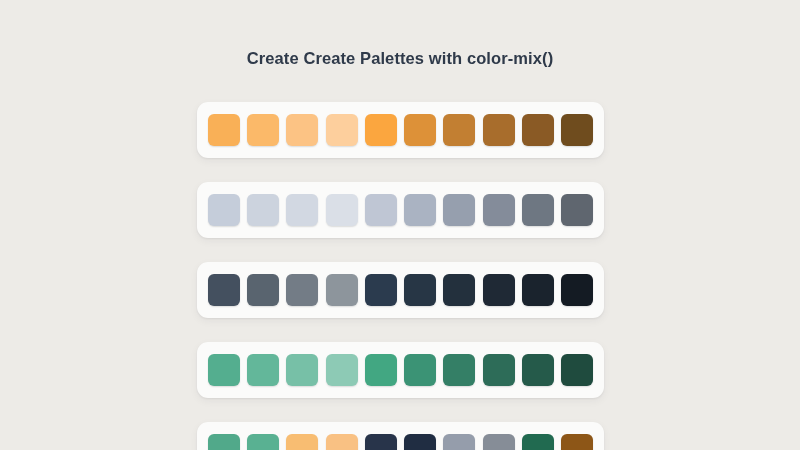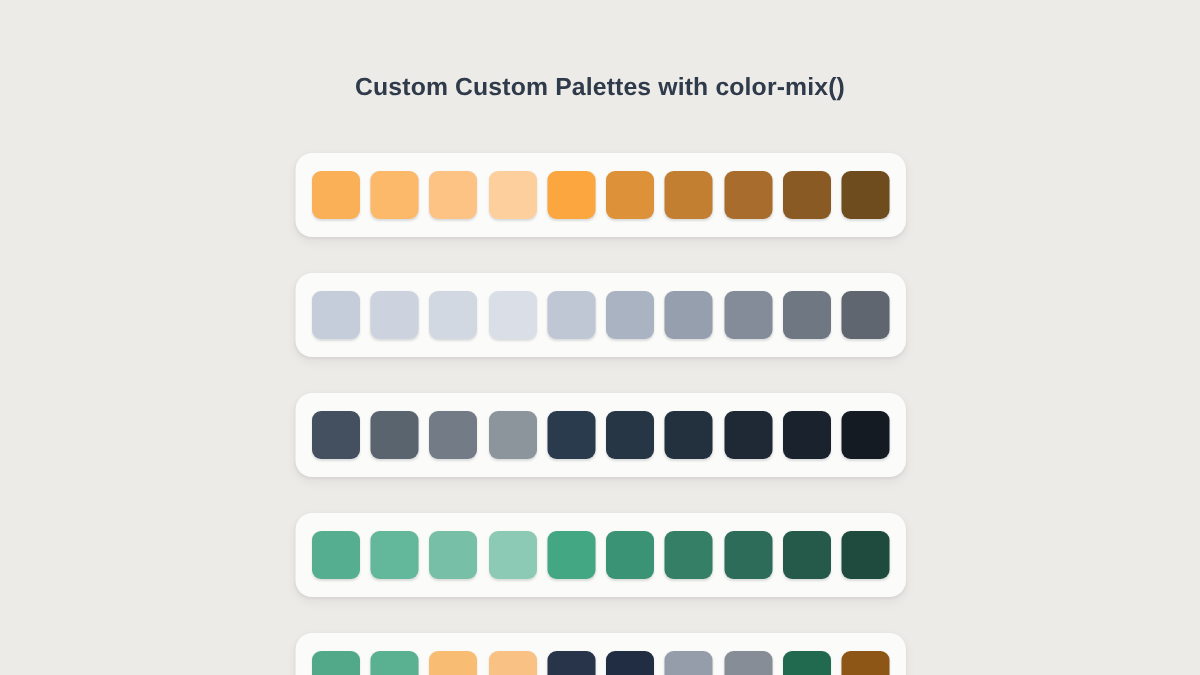--- a/index.html
+++ b/index.html
@@ -67,21 +67,21 @@
     border-radius: 6px;
     flex: 0 0 auto;
     box-shadow: 0 1px 1.5px rgba(30, 34, 40, 0.14);
   }
 </style>
 </head>
 <body style="background: rgb(237, 235, 231);">
 
 <div id="page" style="background: rgb(237, 235, 231);">
 
-  <div class="page-title" style="color: rgb(47, 58, 74);">Custom Custom Palettes with color-mix()</div>
+  <div class="page-title" style="color: rgb(47, 58, 74);">Create Create Palettes with color-mix()</div>
 
   <div class="palette-stack">
       <div class="palette-card" style="background: rgb(251, 251, 250);">
         <div class="swatch" title="#f9b057" style="background-color: rgb(249, 176, 87);"></div>
         <div class="swatch" title="#fbb969" style="background-color: rgb(251, 185, 105);"></div>
         <div class="swatch" title="#fcc384" style="background-color: rgb(252, 195, 132);"></div>
         <div class="swatch" title="#fdcf9d" style="background-color: rgb(253, 207, 157);"></div>
         <div class="swatch" title="#fba63f" style="background-color: rgb(251, 166, 63);"></div>
         <div class="swatch" title="#dd9138" style="background-color: rgb(221, 145, 56);"></div>
         <div class="swatch" title="#c27f32" style="background-color: rgb(194, 127, 50);"></div>

